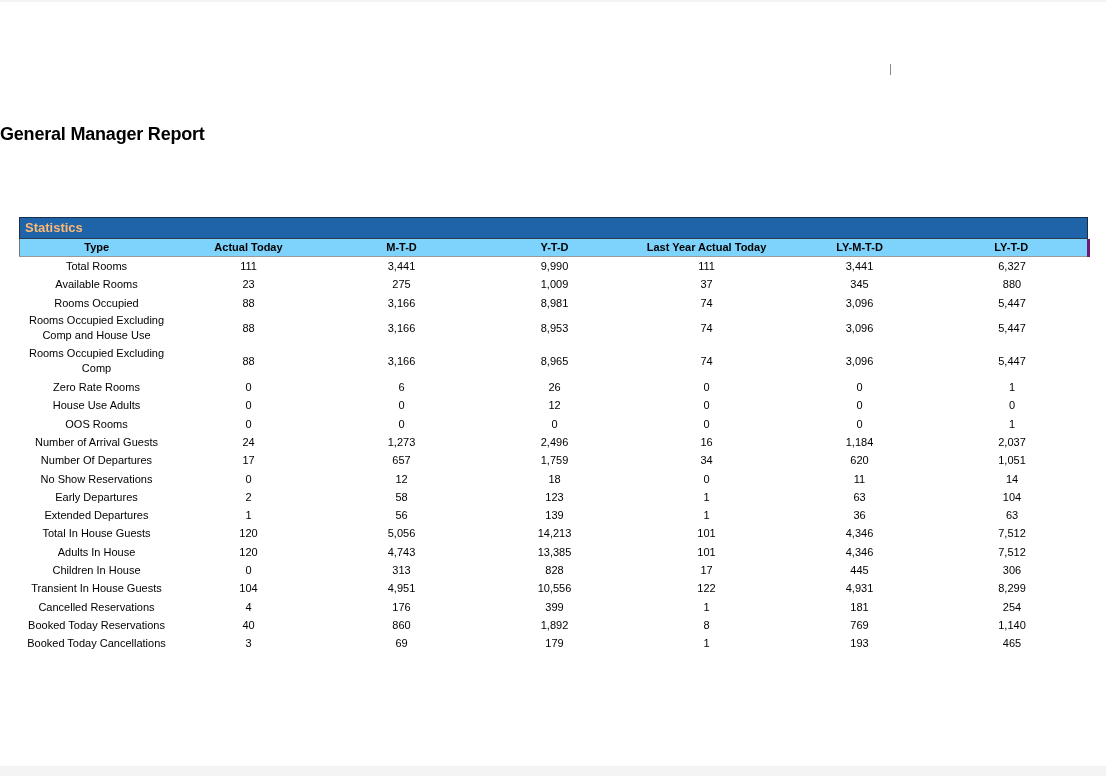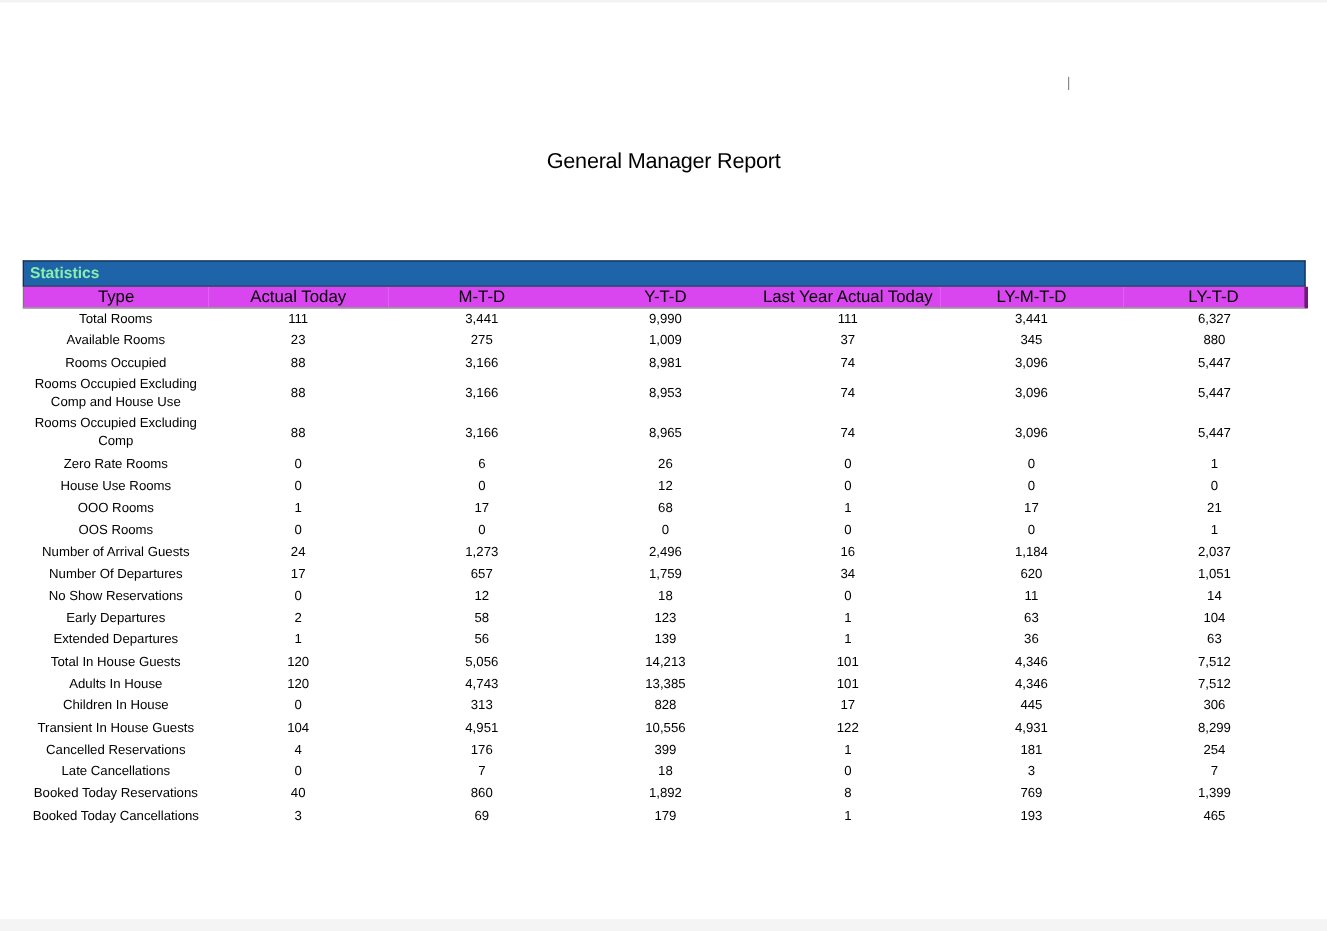--- a/index.html
+++ b/index.html
@@ -8,34 +8,34 @@
     background: #ffffff;
     font-family: "Liberation Sans", sans-serif;
     color: #000;
     position: relative;
   }
   .top-edge { position: absolute; left: 0; top: 0; width: 1106px; height: 2px; background: #f3f3f3; }
   .bottom-band { position: absolute; left: 0; top: 766px; width: 1106px; height: 10px; background: #f4f4f4; }
   .cursor-mark { position: absolute; left: 890px; top: 64px; width: 1px; height: 11px; background: #8a8a8a; }
   .title {
     position: absolute; left: 0; width: 1106px; top: 124px;
-    text-align: center; font-weight: normal; font-size: 18px; letter-spacing: -0.2px;
+    text-align: left; font-weight: bold; font-size: 18px; letter-spacing: -0.2px;
   }
   .section {
     position: absolute; left: 19px; top: 217px; width: 1069px;
   }
   .section-bar {
     height: 20px; background: #1f63a8;
     border: 1px solid #1a2f47; border-bottom: 1px solid #2b3a4a;
-    color: #86efac; font-weight: bold; font-size: 13px;
+    color: #fdba74; font-weight: bold; font-size: 13px;
     line-height: 20px; padding-left: 5px; box-sizing: content-box;
   }
   table { border-collapse: collapse; width: 1069px; table-layout: fixed; }
   thead th {
-    background: #d946ef; height: 17px; font-size: 14px; font-weight: normal;
+    background: #7dd3fc; height: 17px; font-size: 11px; font-weight: bold;
     padding: 0; line-height: 17px; text-align: center;
     border-bottom: 1px solid #9a9a9a;
   }
   thead tr th:first-child { border-left: 1px solid #777; }
   thead tr th:last-child { border-right: 3px solid #701a75; }
   tbody td {
     font-size: 11px; text-align: center; padding: 0; vertical-align: middle;
     height: 18.3px; line-height: 14px;
   }
   tbody tr.tall td { height: 33px; line-height: 15px; }
@@ -127,36 +127,27 @@
         <tr>
           <td>Zero Rate Rooms</td>
           <td>0</td>
           <td>6</td>
           <td>26</td>
           <td>0</td>
           <td>0</td>
           <td>1</td>
         </tr>
         <tr>
-          <td>House Use Rooms</td>
+          <td>House Use Adults</td>
           <td>0</td>
           <td>0</td>
           <td>12</td>
           <td>0</td>
           <td>0</td>
           <td>0</td>
-        </tr>
-        <tr>
-          <td>OOO Rooms</td>
-          <td>1</td>
-          <td>17</td>
-          <td>68</td>
-          <td>1</td>
-          <td>17</td>
-          <td>21</td>
         </tr>
         <tr>
           <td>OOS Rooms</td>
           <td>0</td>
           <td>0</td>
           <td>0</td>
           <td>0</td>
           <td>0</td>
           <td>1</td>
         </tr>
@@ -244,36 +235,27 @@
         <tr>
           <td>Cancelled Reservations</td>
           <td>4</td>
           <td>176</td>
           <td>399</td>
           <td>1</td>
           <td>181</td>
           <td>254</td>
         </tr>
         <tr>
-          <td>Late Cancellations</td>
-          <td>0</td>
-          <td>7</td>
-          <td>18</td>
-          <td>0</td>
-          <td>3</td>
-          <td>7</td>
-        </tr>
-        <tr>
           <td>Booked Today Reservations</td>
           <td>40</td>
           <td>860</td>
           <td>1,892</td>
           <td>8</td>
           <td>769</td>
-          <td>1,399</td>
+          <td>1,140</td>
         </tr>
         <tr>
           <td>Booked Today Cancellations</td>
           <td>3</td>
           <td>69</td>
           <td>179</td>
           <td>1</td>
           <td>193</td>
           <td>465</td>
         </tr>

